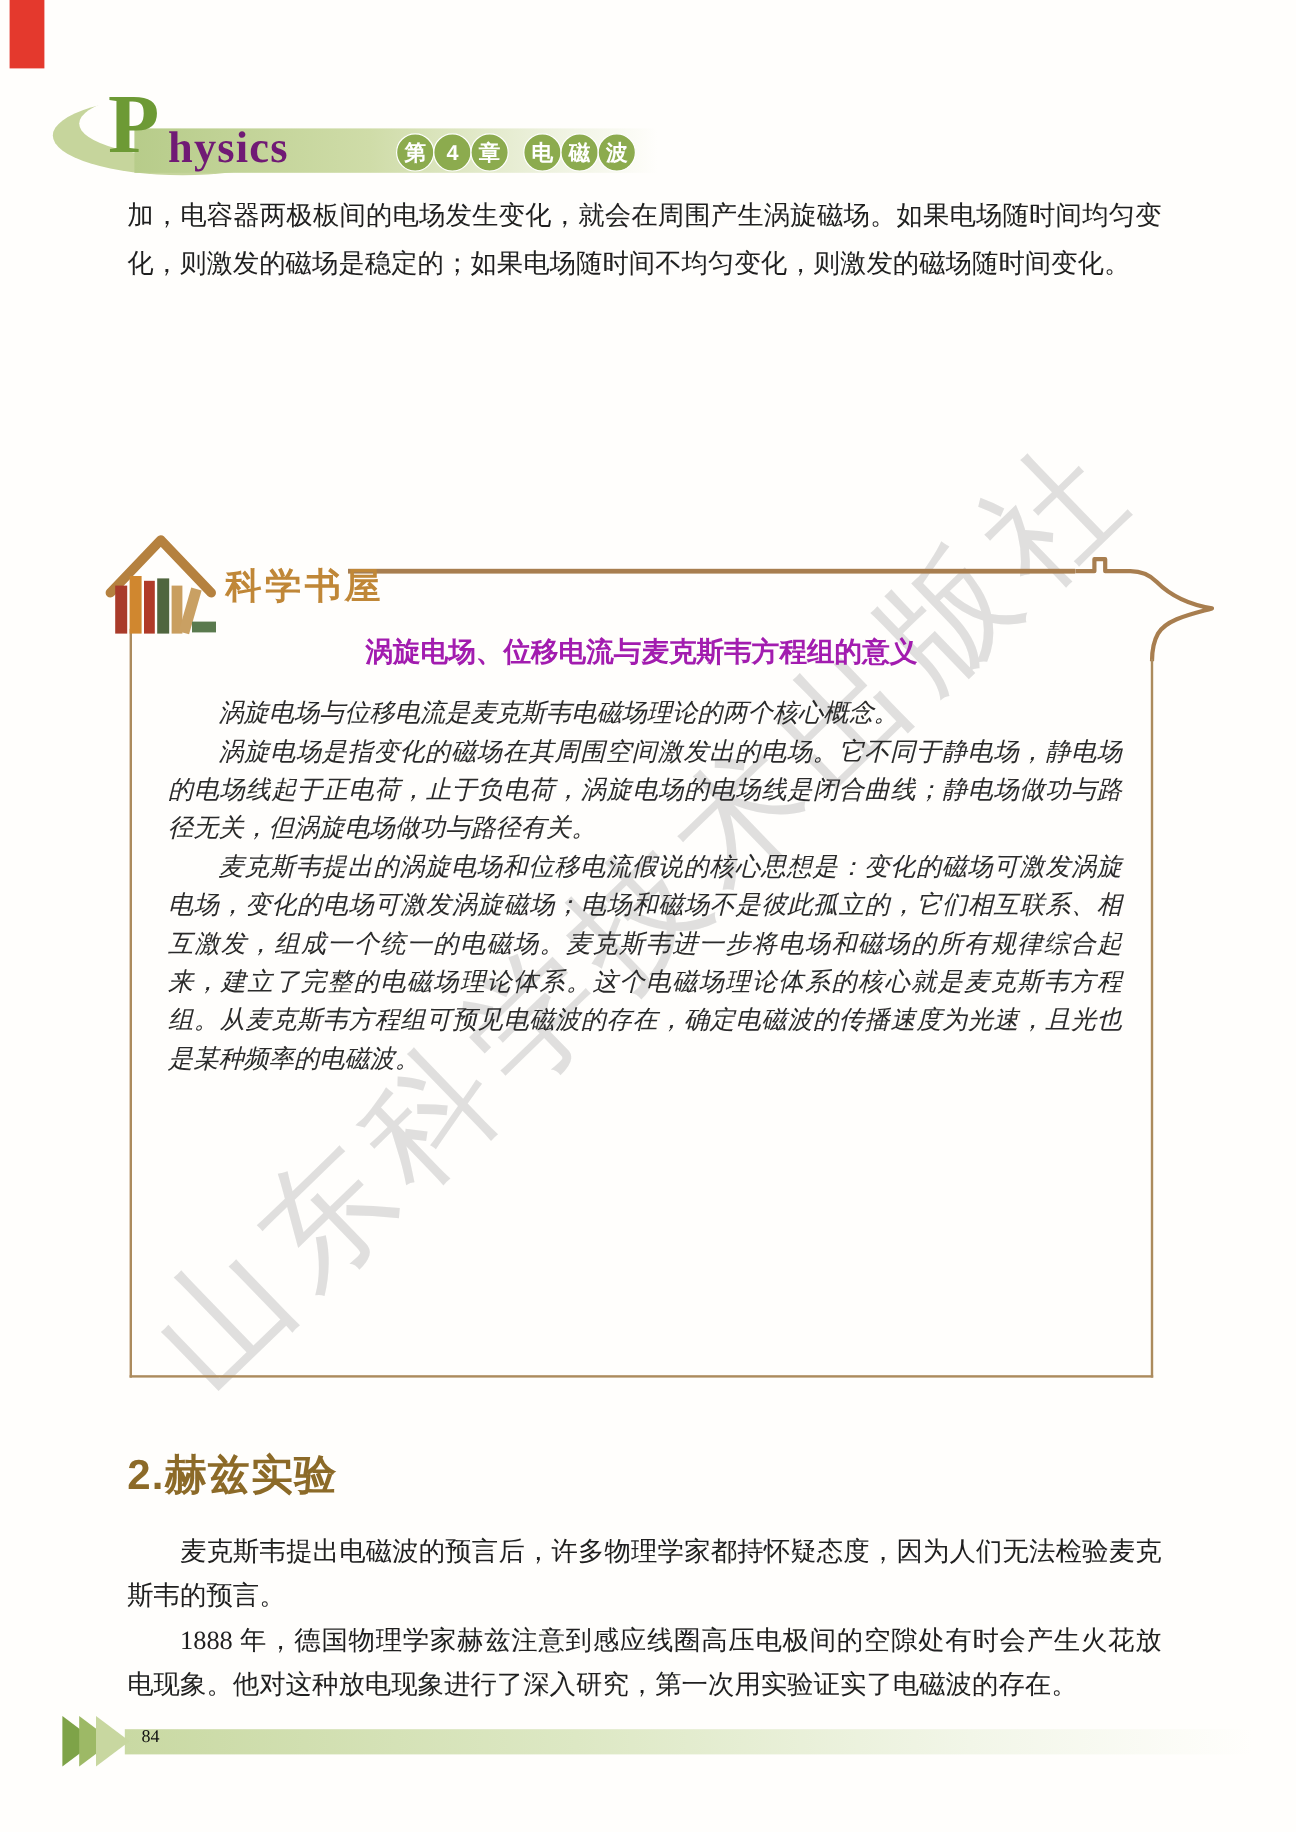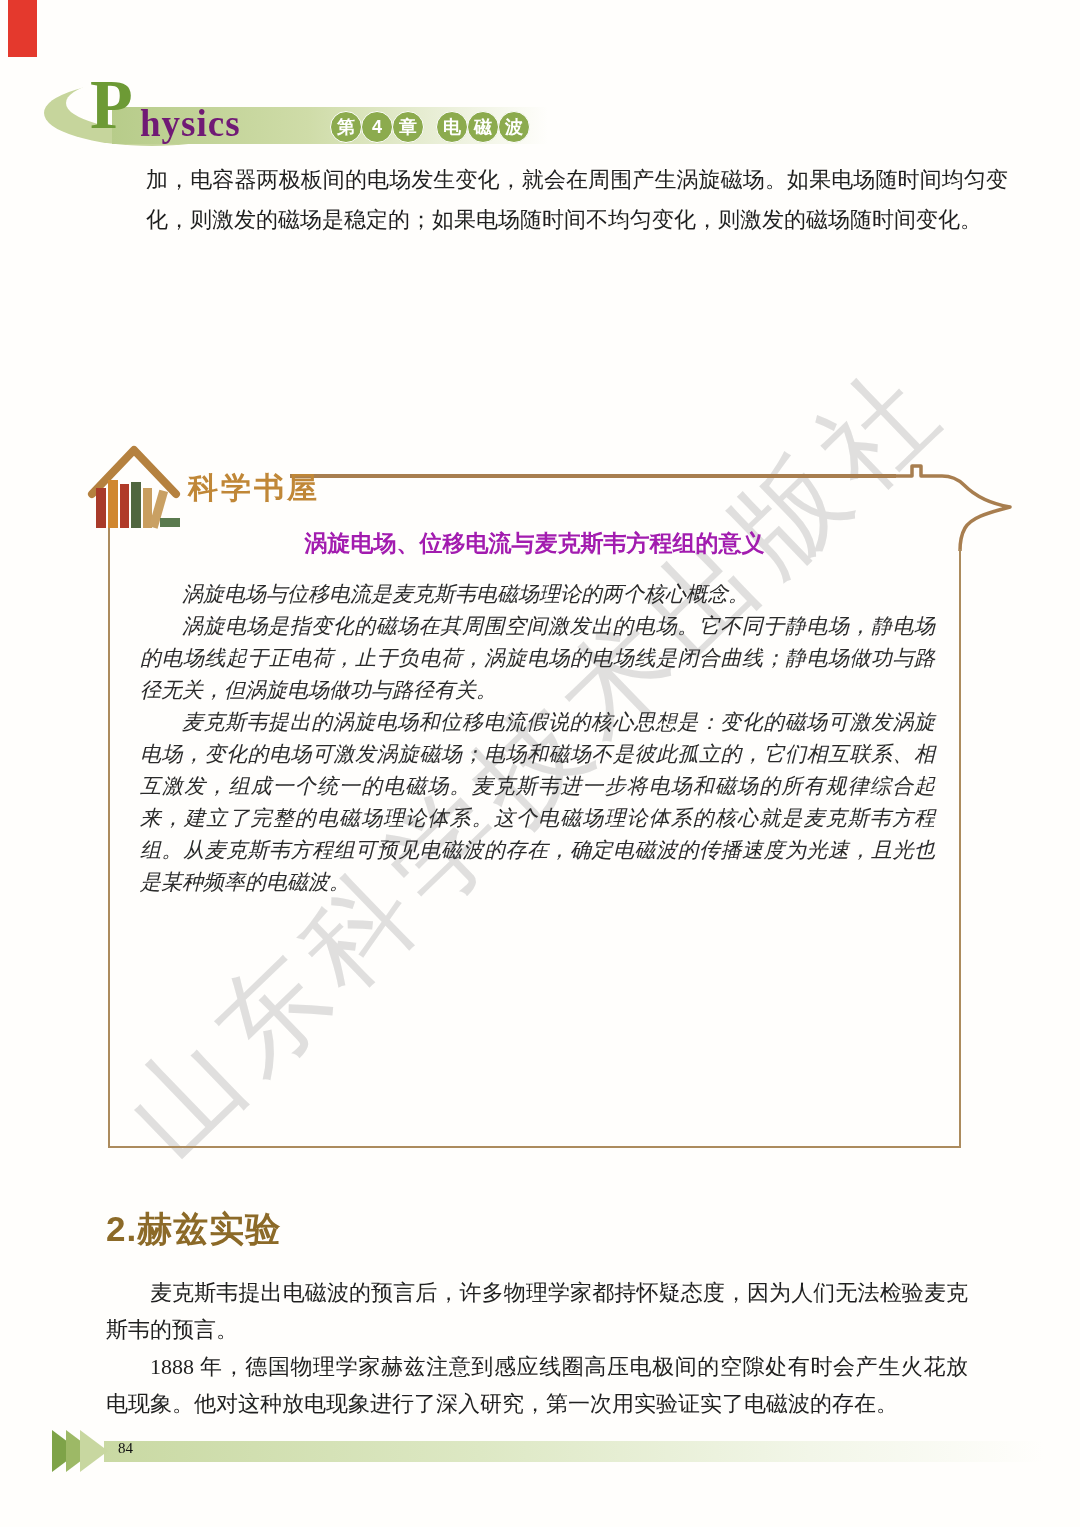--- a/index.html
+++ b/index.html
@@ -26,21 +26,21 @@
           color:#6d9a35;z-index:3;}
   .logo-rest{position:absolute;left:140px;top:102px;font-size:37px;font-weight:bold;color:#701a75;
           letter-spacing:1px;z-index:3;}
   .bub{position:absolute;top:111px;width:30px;height:30px;border-radius:50%;background:#8cab4e;
        border:1px solid #fff;color:#fff;font-weight:bold;font-size:18px;line-height:30px;
        text-align:center;z-index:3;font-family:"Liberation Sans","DejaVu Sans",sans-serif;}
   .bub.c0{left:330px}.bub.c1{left:361px}.bub.c2{left:392px}
   .bub.t0{left:436px}.bub.t1{left:467px}.bub.t2{left:498px}
 
   
-  .main-text{position:absolute;left:106px;top:160px;width:862px;z-index:2;margin-left:40px;}
+  .main-text{position:absolute;left:106px;top:160px;width:862px;z-index:2;}
   .main-text p{margin:0;font-size:22px;line-height:40px;text-align:justify;}
   .indent{text-indent:2em;}
   .term{color:#2a5191;font-weight:bold;}
 
   
   .sb-icon{position:absolute;left:84px;top:436px;z-index:3;}
   .sb-label{position:absolute;left:188px;top:468px;font-size:30px;font-weight:bold;color:#c08737;
             letter-spacing:3px;z-index:3;font-family:Liberation Serif, serif;}
   .sb-line{position:absolute;left:290px;top:474px;width:606px;height:4px;background:#a87e4f;z-index:2;}
   .sb-corner{position:absolute;left:896px;top:458px;z-index:2;}

